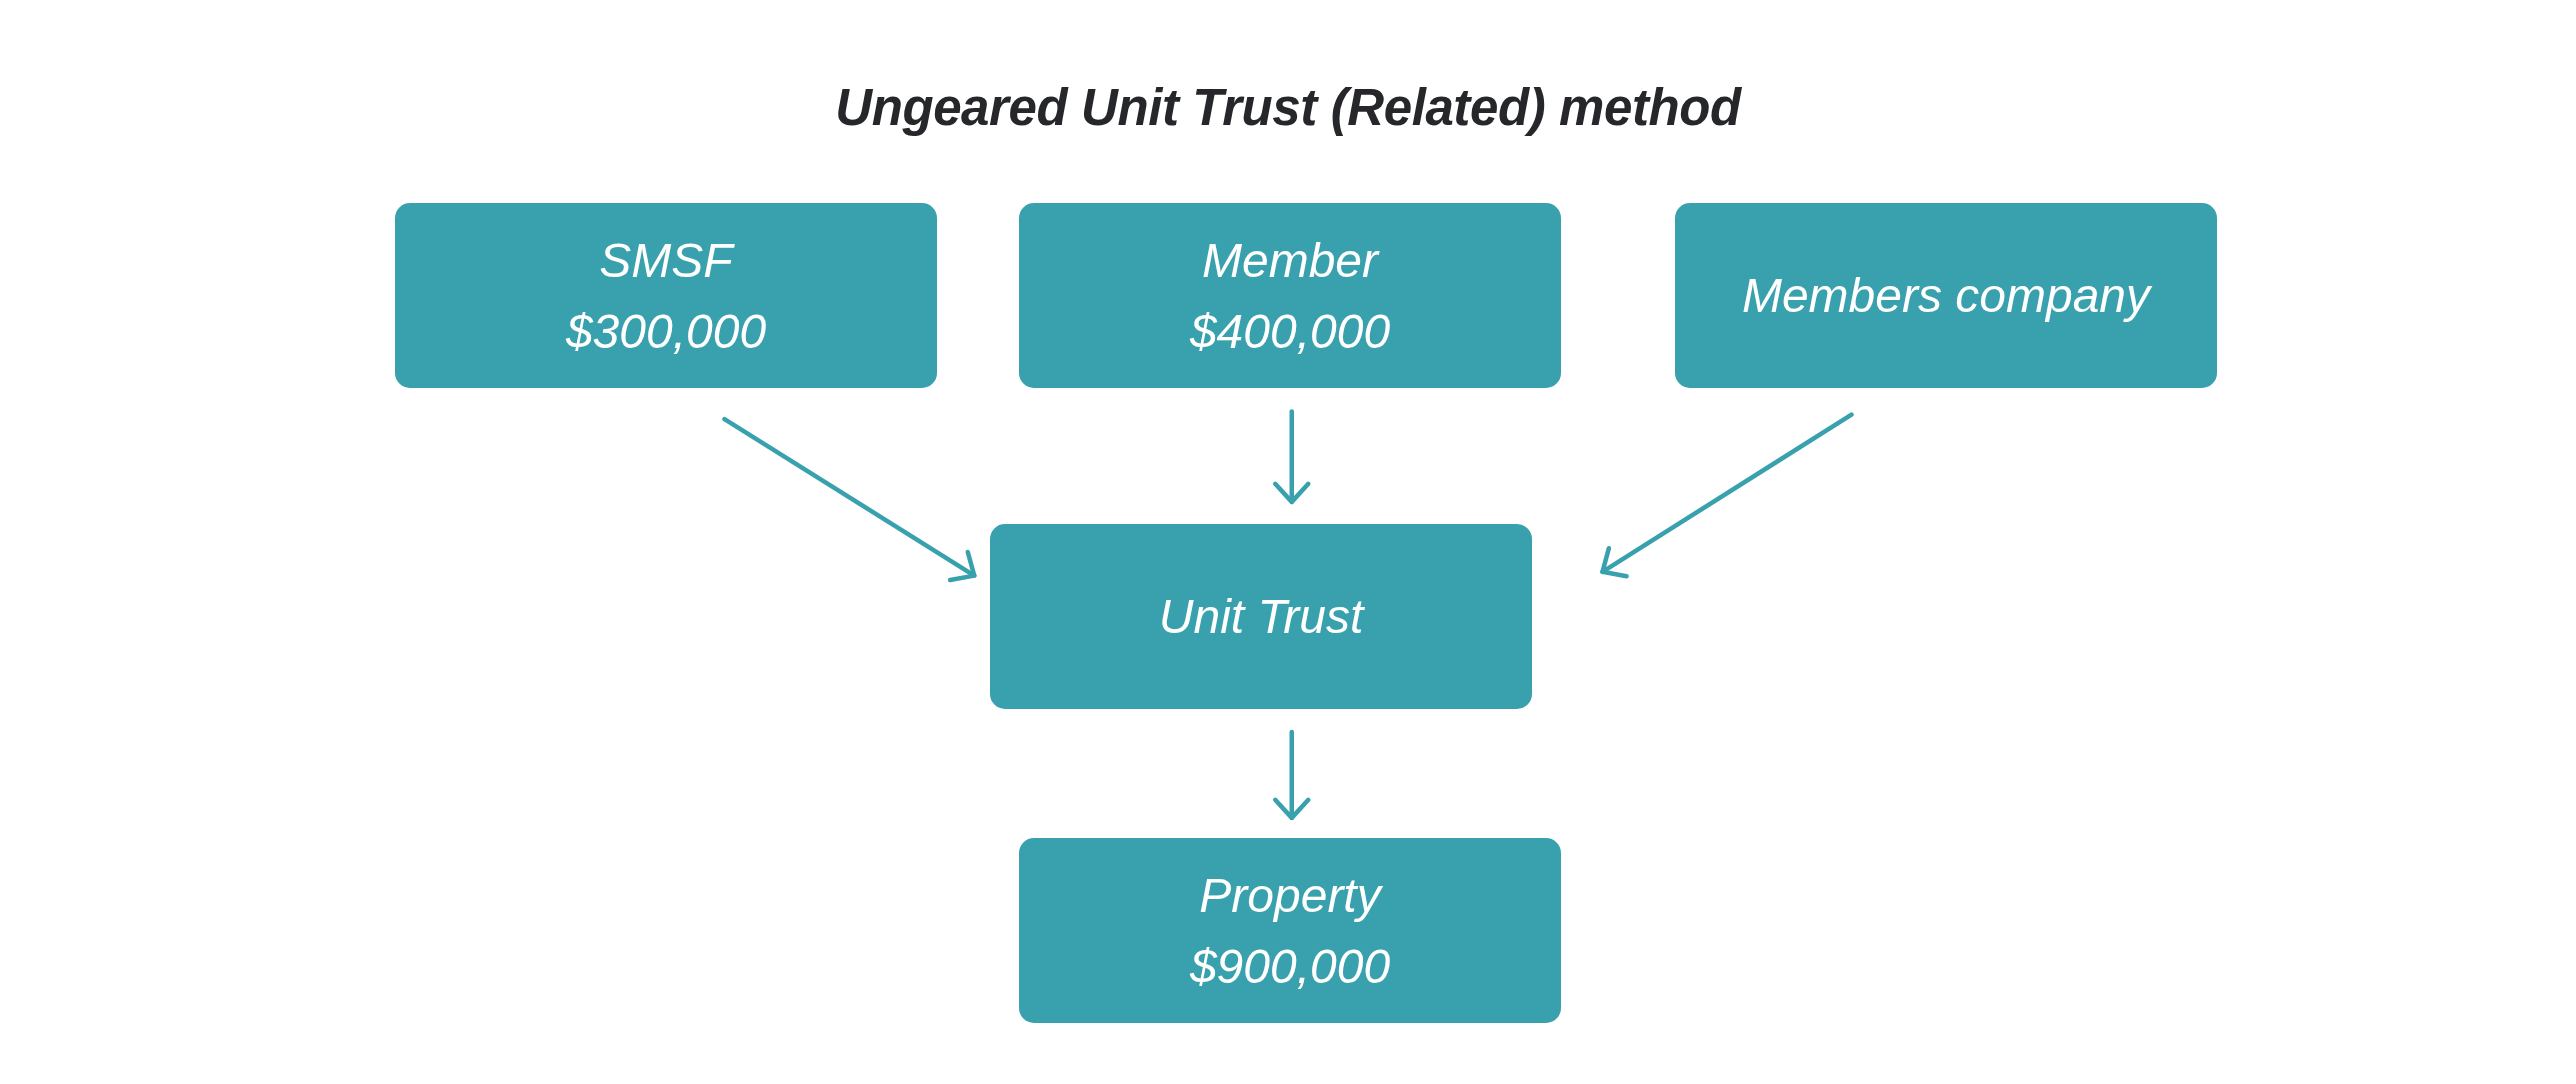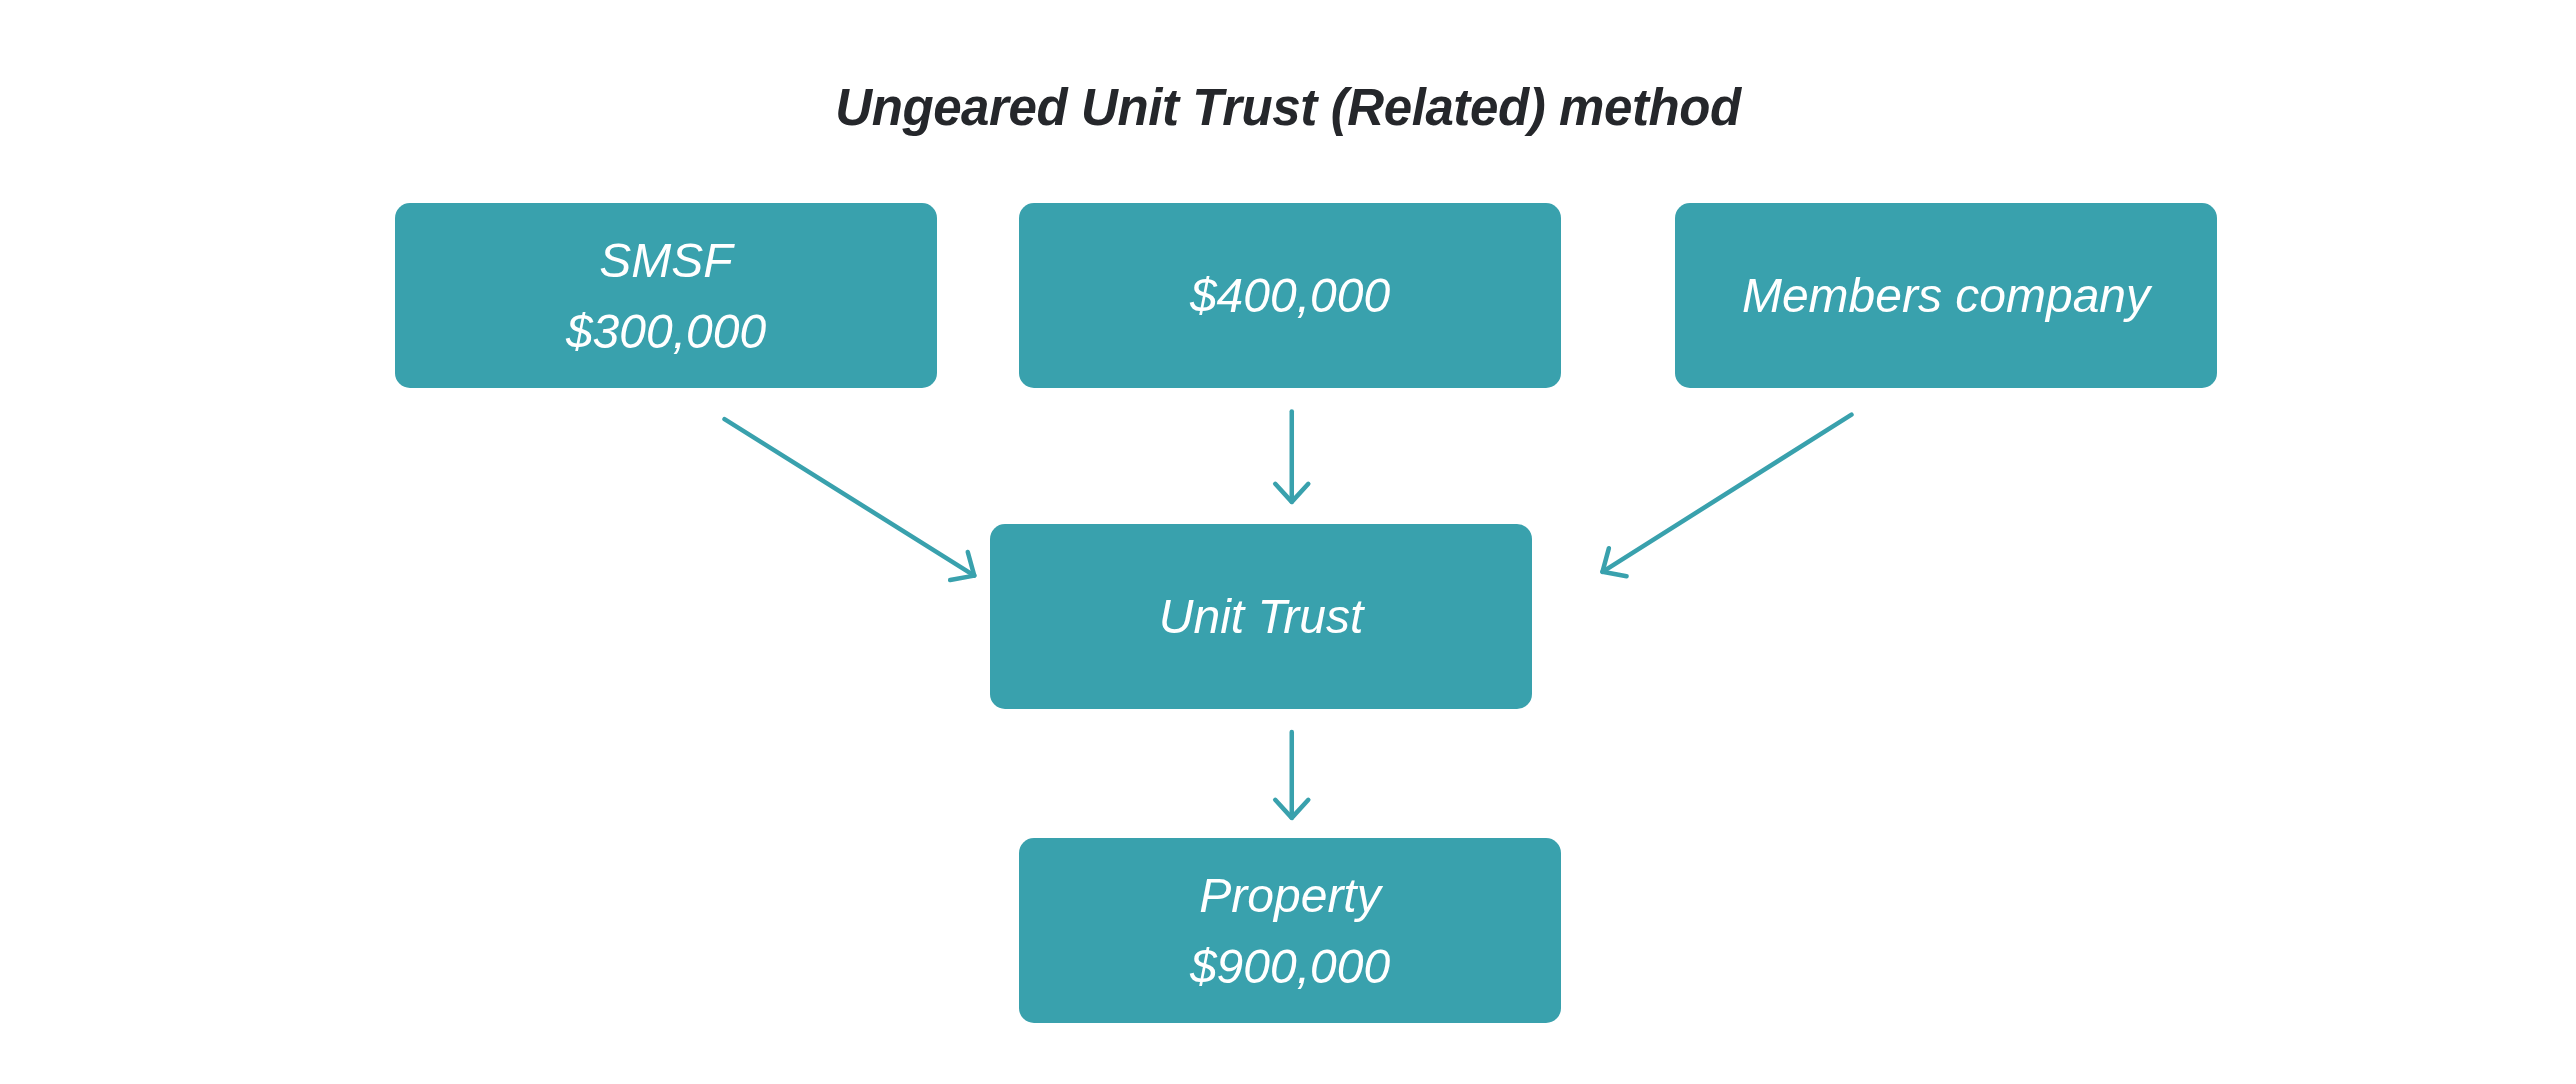--- a/index.html
+++ b/index.html
@@ -79,20 +79,21 @@
 
     <path d="M1717 973 L1717 1087" fill="none" stroke-width="6" stroke-linecap="round" marker-end="url(#arrowhead)" stroke="#39A1AD"></path>
   </svg>
 
   <div class="node node-smsf">
     <span class="node-label">SMSF</span>
     <span class="node-amount">$300,000</span>
   </div>
 
   <div class="node node-member">
+    <span class="node-label">Member</span>
     <span class="node-amount">$400,000</span>
   </div>
 
   <div class="node node-members-company">
     <span class="node-label">Members company</span>
   </div>
 
   <div class="node node-unit-trust">
     <span class="node-label">Unit Trust</span>
   </div>

